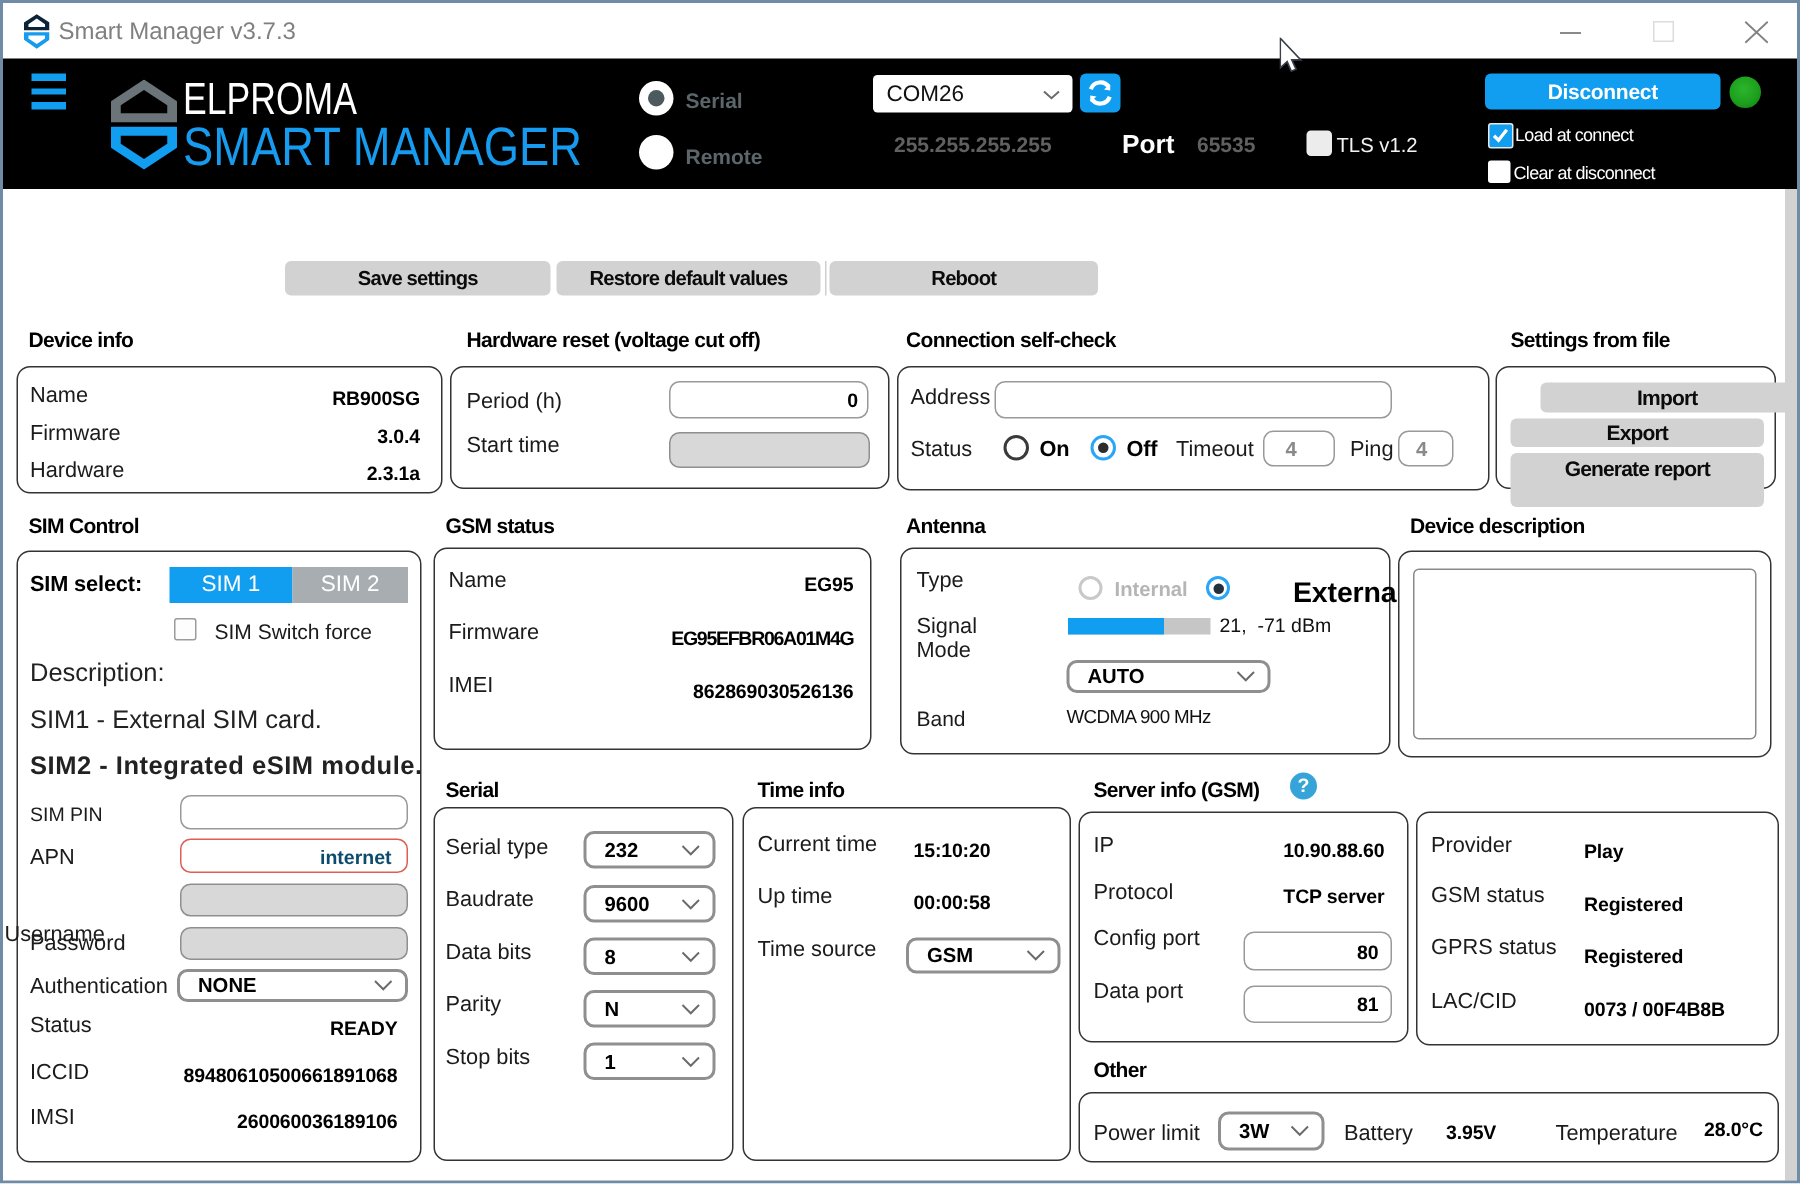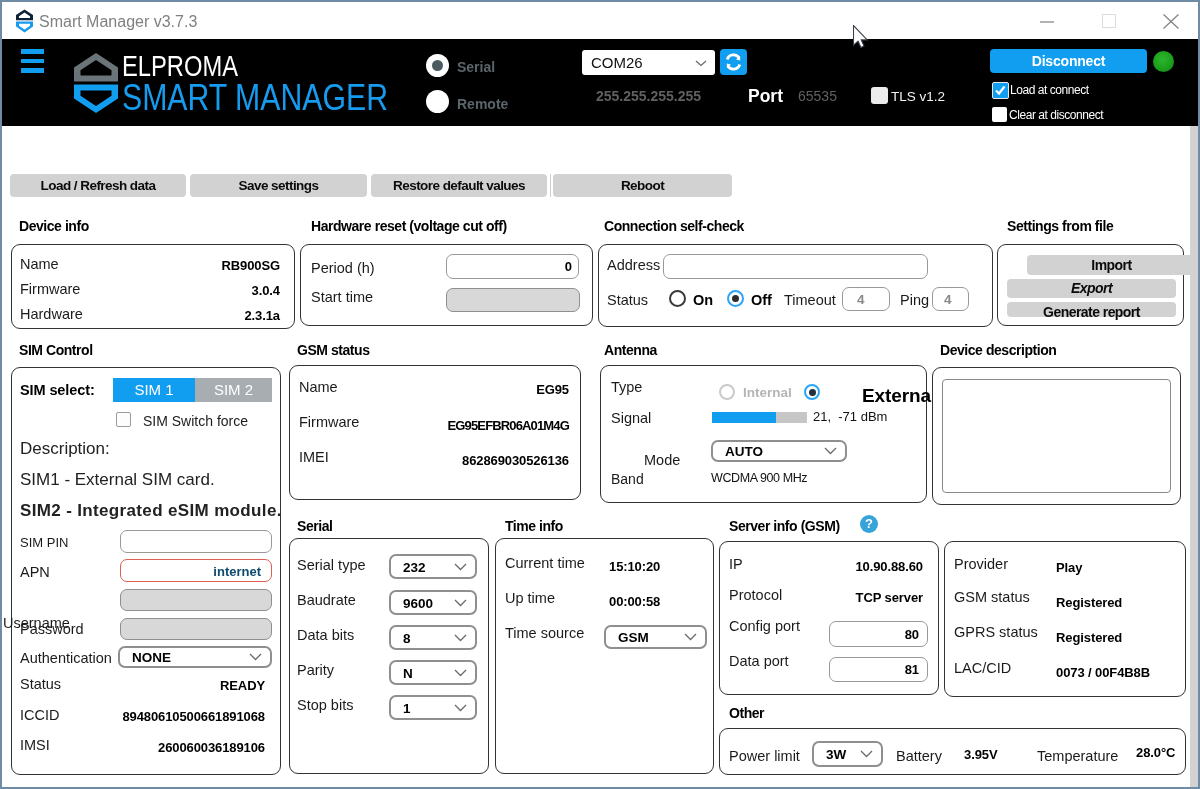--- a/index.html
+++ b/index.html
@@ -78,42 +78,41 @@
       <svg class="abs" style="left:4px;top:3px;" width="19" height="20" viewBox="0 0 19 20">
         <path d="M3.2 7.5 A 6.7 6.7 0 0 1 15.3 6.2" fill="none" stroke="#fff" stroke-width="2.8"></path>
         <path d="M16 4 L16.2 8.4 L12 7.6 Z" fill="#fff"></path>
         <path d="M15.8 12.5 A 6.7 6.7 0 0 1 3.7 13.8" fill="none" stroke="#fff" stroke-width="2.8"></path>
         <path d="M3 16 L2.8 11.6 L7 12.4 Z" fill="#fff"></path>
       </svg>
     </div>
 
     <div class="abs" style="left:594px;top:49px;font-size:14px;font-weight:bold;color:#606060;">255.255.255.255</div>
     <div class="abs" style="left:746px;top:47px;font-size:17.5px;font-weight:bold;color:#fff;">Port</div>
-    <div class="abs" style="left:796px;top:49px;font-size:14px;font-weight:normal;color:#606060;">65535</div>
+    <div class="abs" style="left:796px;top:49px;font-size:14px;font-weight:bold;color:#606060;">65535</div>
     <div class="abs" style="left:869px;top:48px;width:17px;height:17px;background:#ececec;border-radius:3px;"></div>
     <div class="abs" style="left:889px;top:50px;font-size:13.5px;color:#f2f2f2;">TLS v1.2</div>
 
     <div class="abs" style="left:988px;top:10px;width:157px;height:24px;background:#119df0;border-radius:4px;text-align:center;font-size:14px;letter-spacing:-0.2px;font-weight:bold;color:#fff;line-height:24px;">Disconnect</div>
     <div class="abs" style="left:1151px;top:12px;width:21px;height:21px;border-radius:50%;background:radial-gradient(circle at 45% 40%, #2cb52c 0%, #1da01d 55%, #0f7c10 100%);"></div>
 
     <div class="abs" style="left:990px;top:43px;width:15px;height:15px;background:#119df0;border:1px solid #e8e8e8;border-radius:2px;">
       <svg width="15" height="15" viewBox="0 0 15 15">
           <path d="M3 7.5 L6 10.5 L11.5 3.5" fill="none" stroke="#fff" stroke-width="2.2"></path>
         </svg>
     </div>
     <div class="abs" style="left:1008px;top:44px;font-size:12px;letter-spacing:-0.45px;color:#fff;">Load at connect</div>
     <div class="abs" style="left:990px;top:68px;width:15px;height:15px;background:#fff;border-radius:2px;"></div>
     <div class="abs" style="left:1007px;top:69px;font-size:12px;letter-spacing:-0.45px;color:#fff;">Clear at disconnect</div>
   </div>
 
   <svg class="abs" style="left:853px;top:25px;z-index:60;" width="16" height="25" viewBox="0 0 16 25">
     <path d="M0.5 0.5 L0.5 20.2 L5.1 16.1 L7.9 22.5 L11 21.1 L8.2 14.9 L14.2 14.9 Z" fill="#fff" stroke="#3a3f4a" stroke-width="1.1"></path>
   </svg>
 
-  <div class="btn" style="left:10px;top:174px;width:176px;height:23px;line-height:23px;">Load / Refresh data</div>
   <div class="btn" style="left:190px;top:174px;width:177px;height:23px;line-height:23px;">Save settings</div>
   <div class="btn" style="left:371px;top:174px;width:176px;height:23px;line-height:23px;">Restore default values</div>
   <div class="abs" style="left:550px;top:174px;width:1px;height:23px;background:#cfcfcf;"></div>
   <div class="btn" style="left:553px;top:174px;width:179px;height:23px;line-height:23px;">Reboot</div>
 
   <div class="plabel" style="left:19px;top:218px;">Device info</div>
   <div class="plabel" style="left:311px;top:218px;">Hardware reset (voltage cut off)</div>
   <div class="plabel" style="left:604px;top:218px;">Connection self-check</div>
   <div class="plabel" style="left:1007px;top:218px;">Settings from file</div>
 
@@ -146,22 +145,22 @@
   <div class="inp" style="left:842px;top:287px;width:48px;height:24px;">
       <div class="abs" style="left:14px;top:4px;font-size:13.5px;font-weight:bold;color:#8a8a8a;">4</div>
     </div>
   <div class="lbl" style="left:900px;top:292px;">Ping</div>
   <div class="inp" style="left:932px;top:287px;width:37px;height:24px;">
       <div class="abs" style="left:11px;top:4px;font-size:13.5px;font-weight:bold;color:#8a8a8a;">4</div>
     </div>
 
   <div class="panel" style="left:997px;top:244px;width:187px;height:82px;"></div>
   <div class="btn" style="left:1007px;top:255px;width:169px;height:20px;line-height:20px;font-size:14px;margin-left:20px;">Import</div>
-  <div class="btn" style="left:1007px;top:279px;width:169px;height:19px;line-height:19px;font-size:14px;font-style:italic;">Export</div>
-  <div class="btn" style="left:1007px;top:302px;width:169px;height:15px;line-height:20px;font-size:14px;">Generate report</div>
+  <div class="btn" style="left:1007px;top:279px;width:169px;height:19px;line-height:19px;font-size:14px;">Export</div>
+  <div class="btn" style="left:1007px;top:302px;width:169px;height:36px;line-height:20px;font-size:14px;">Generate report</div>
 
   <div class="plabel" style="left:19px;top:342px;">SIM Control</div>
   <div class="plabel" style="left:297px;top:342px;">GSM status</div>
   <div class="plabel" style="left:604px;top:342px;">Antenna</div>
   <div class="plabel" style="left:940px;top:342px;">Device description</div>
 
   <div class="panel" style="left:11px;top:367px;width:270px;height:408px;"></div>
   <div class="val" style="left:20px;top:382px;font-size:14.5px;">SIM select:</div>
   <div class="abs" style="left:113px;top:378px;width:82px;height:23.5px;background:#119df0;color:#fff;font-size:15px;text-align:center;line-height:23.5px;">SIM 1</div>
   <div class="abs" style="left:195px;top:378px;width:77px;height:23.5px;background:#a8adb2;color:#fff;font-size:15px;text-align:center;line-height:23.5px;">SIM 2</div>
@@ -206,21 +205,21 @@
   <div class="lbl" style="left:611px;top:379px;">Type</div>
   <div class="radio" style="left:719px;top:384px;width:16px;height:16px;border:2px solid #c9c9c9;background:#fff;"></div>
   <div class="abs" style="left:743px;top:385px;font-size:13.5px;font-weight:bold;color:#b5b5b5;">Internal</div>
   <div class="radio" style="left:804px;top:384px;width:16px;height:16px;border:2px solid #2aa5f7;background:#fff;"></div>
   <div class="radio" style="left:808.5px;top:388.5px;width:7px;height:7px;background:#22313c;"></div>
   <div class="val" style="left:827px;top:385px;font-size:19px;margin-left:35px;">External</div>
   <div class="lbl" style="left:611px;top:410px;">Signal</div>
   <div class="abs" style="left:712px;top:412px;width:95px;height:11px;background:#c6c6c6;"></div>
   <div class="abs" style="left:712px;top:412px;width:64px;height:11px;background:#119df0;"></div>
   <div class="abs" style="left:813px;top:409px;font-size:13px;color:#111;">21,&nbsp; -71 dBm</div>
-  <div class="lbl" style="left:611px;top:452px;margin-left:33px;">Mode</div>
+  <div class="lbl" style="left:611px;top:426px;">Mode</div>
   <div class="dd" style="left:711px;top:440px;width:136px;height:22px;">
       <span class="t">AUTO</span>
       <svg width="13" height="8">
         <path class="chev" d="M1 1 L6.5 6.5 L12 1"></path>
       </svg>
     </div>
   <div class="lbl" style="left:611px;top:471px;font-size:14px;">Band</div>
   <div class="abs" style="left:711px;top:471px;font-size:12.5px;letter-spacing:-0.4px;color:#111;">WCDMA 900 MHz</div>
 
   <div class="panel" style="left:932px;top:367px;width:249px;height:138px;"></div>

